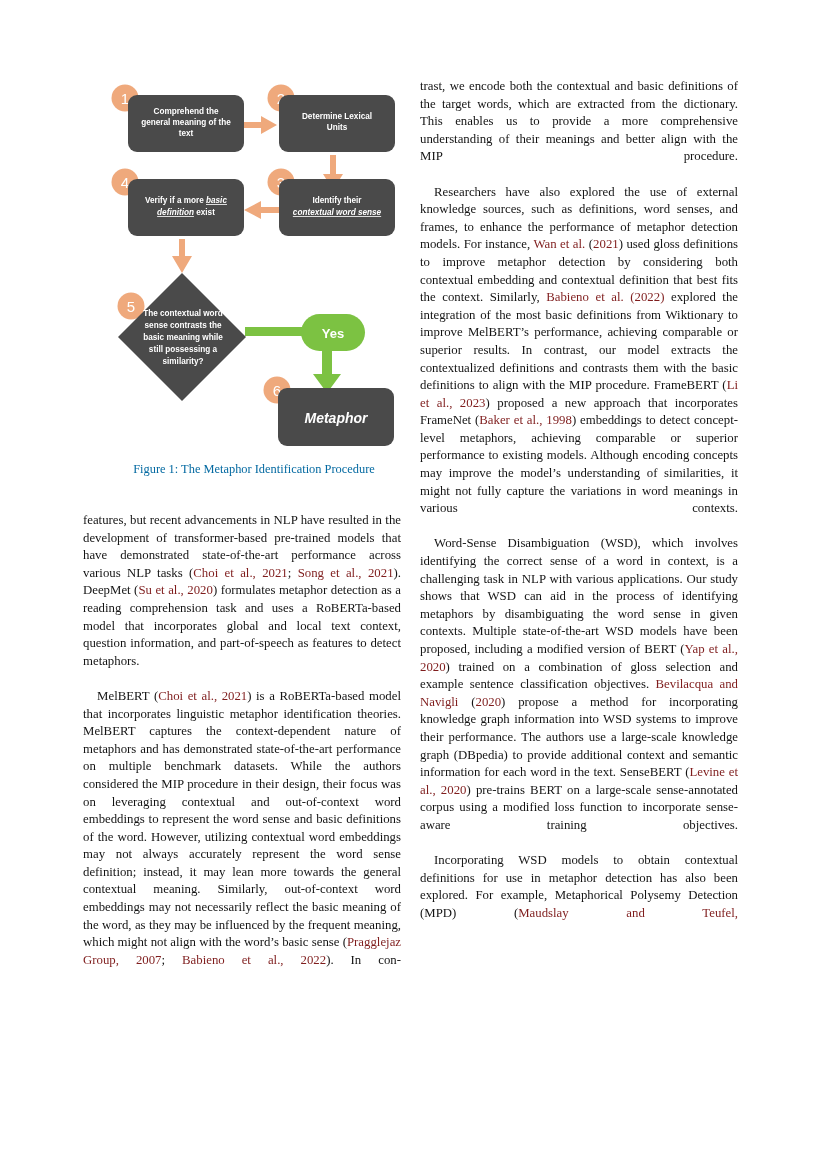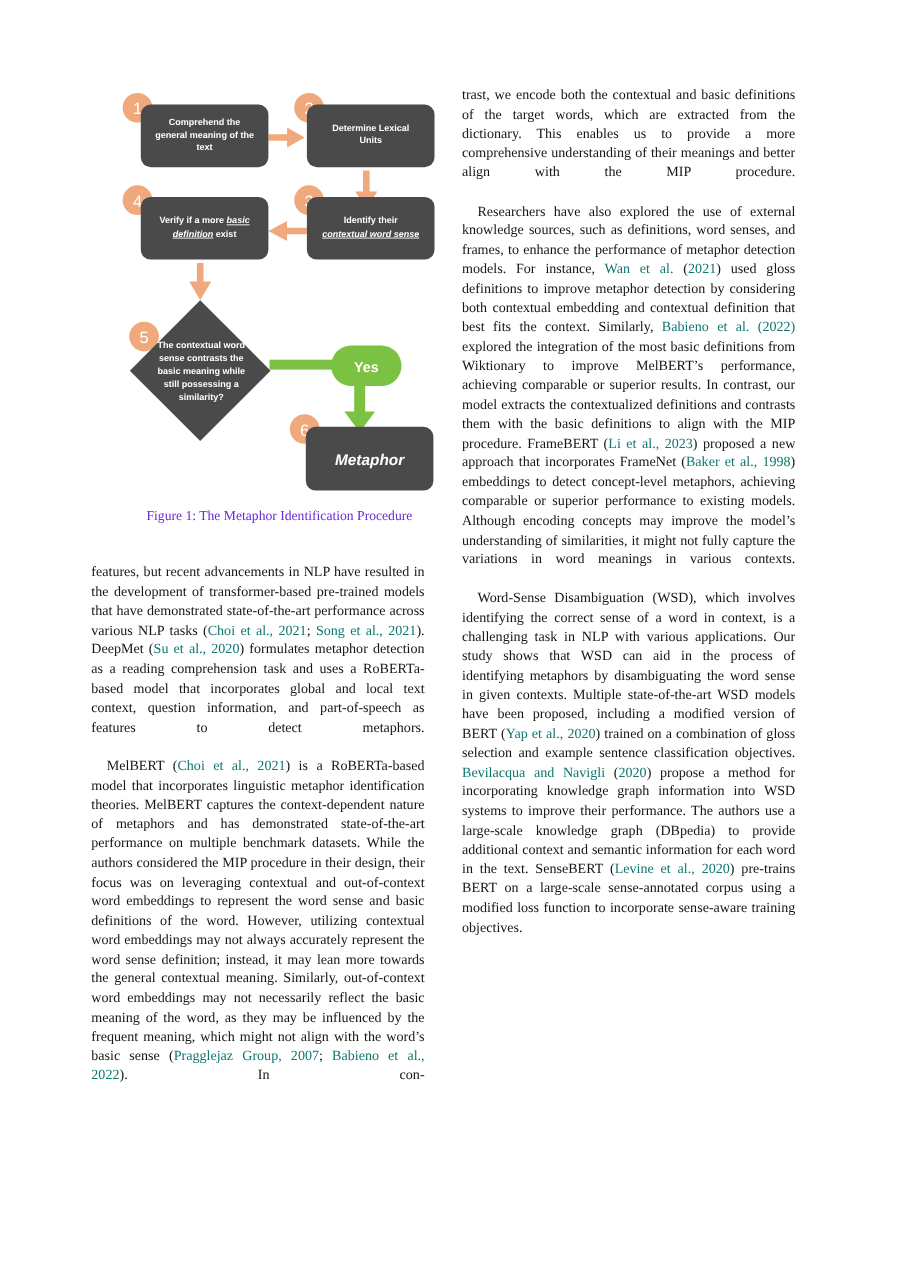--- a/index.html
+++ b/index.html
@@ -33,43 +33,43 @@
   .flow-svg { display: block; }
 
   .figure-caption {
     position: absolute;
     left: 95px;
     top: 462px;
     width: 318px;
     text-align: center;
     font-size: 12.4px;
     line-height: 1.25;
-    color: #6d28d9;
+    color: #0369a1;
   }
 
   
   .col {
     position: absolute;
     width: 318px;
     font-size: 12.8px;
     line-height: 1.375;
     text-align: justify;
     text-justify: inter-word;
     color: #141414;
     -webkit-hyphens: none;
     hyphens: none;
   }
   .col-left  { left: 83px;  top: 512px; height: 575px; }
   .col-right { left: 420px; top: 78px;  height: 1010px; }
 
-  .para { margin: 0 15px 0.0em 0; }
+  .para { margin: 0 0 0.0em 0; }
   .para + .para { text-indent: 1.1em; }
   .para.cont { text-indent: 0; }
 
-  .cite { color: #0f766e; }
+  .cite { color: #7f1d1d; }
 
   
   .para:after {
     content: "";
     display: inline-block;
     width: 100%;
   }
 
   
   .node-text {
@@ -195,15 +195,16 @@
 
   <div class="col col-left" id="col-left">
       <div class="para cont"><span>features, but recent advancements in NLP have resulted in the development of transformer-based pre-trained models that have demonstrated state-of-the-art performance across various NLP tasks (</span><span class="cite">Choi et al., 2021</span><span>; </span><span class="cite">Song et al., 2021</span><span>). DeepMet (</span><span class="cite">Su et al., 2020</span><span>) formulates metaphor detection as a reading comprehension task and uses a RoBERTa-based model that incorporates global and local text context, question information, and part-of-speech as features to detect metaphors.</span></div>
       <div class="para"><span>MelBERT (</span><span class="cite">Choi et al., 2021</span><span>) is a RoBERTa-based model that incorporates linguistic metaphor identification theories.  MelBERT captures the context-dependent nature of metaphors and has demonstrated state-of-the-art performance on multiple benchmark datasets. While the authors considered the MIP procedure in their design, their focus was on leveraging contextual and out-of-context word embeddings to represent the word sense and basic definitions of the word. However, utilizing contextual word embeddings may not always accurately represent the word sense definition; instead, it may lean more towards the general contextual meaning. Similarly, out-of-context word embeddings may not necessarily reflect the basic meaning of the word, as they may be influenced by the frequent meaning, which might not align with the word’s basic sense (</span><span class="cite">Pragglejaz Group, 2007</span><span>; </span><span class="cite">Babieno et al., 2022</span><span>). In con-</span></div>
     </div>
 
   <div class="col col-right" id="col-right">
       <div class="para cont"><span>trast, we encode both the contextual and basic definitions of the target words, which are extracted from the dictionary.  This enables us to provide a more comprehensive understanding of their meanings and better align with the MIP procedure.</span></div>
       <div class="para"><span>Researchers have also explored the use of external knowledge sources, such as definitions, word senses, and frames, to enhance the performance of metaphor detection models. For instance, </span><span class="cite">Wan et al.</span><span>  (</span><span class="cite">2021</span><span>) used gloss definitions to improve metaphor detection by considering both contextual embedding and contextual definition that best fits the context.  Similarly, </span><span class="cite">Babieno et al. (2022)</span><span> explored the integration of the most basic definitions from Wiktionary to improve MelBERT’s performance, achieving comparable or superior results.  In contrast, our model extracts the contextualized definitions and contrasts them with the basic definitions to align with the MIP procedure.  FrameBERT (</span><span class="cite">Li et al., 2023</span><span>) proposed a new approach that incorporates FrameNet (</span><span class="cite">Baker et al., 1998</span><span>) embeddings to detect concept-level metaphors, achieving comparable or superior performance to existing models.  Although encoding concepts may improve the model’s understanding of similarities, it might not fully capture the variations in word meanings in various contexts.</span></div>
       <div class="para"><span>Word-Sense Disambiguation (WSD), which involves identifying the correct sense of a word in context, is a challenging task in NLP with various applications.  Our study shows that WSD can aid in the process of identifying metaphors by disambiguating the word sense in given contexts.  Multiple state-of-the-art WSD models have been proposed, including a modified version of BERT (</span><span class="cite">Yap et al., 2020</span><span>) trained on a combination of gloss selection and example sentence classification objectives.  </span><span class="cite">Bevilacqua and Navigli</span><span> (</span><span class="cite">2020</span><span>) propose a method for incorporating knowledge graph information into WSD systems to improve their performance.  The authors use a large-scale knowledge graph (DBpedia) to provide additional context and semantic information for each word in the text.  SenseBERT (</span><span class="cite">Levine et al., 2020</span><span>) pre-trains BERT on a large-scale sense-annotated corpus using a modified loss function to incorporate sense-aware training objectives.</span></div>
+      <div class="para"><span>Incorporating WSD models to obtain contextual definitions for use in metaphor detection has also been explored.  For example, Metaphorical Polysemy Detection (MPD) (</span><span class="cite">Maudslay and Teufel,</span></div>
     </div>
 
 </div>
 
 </body></html>

